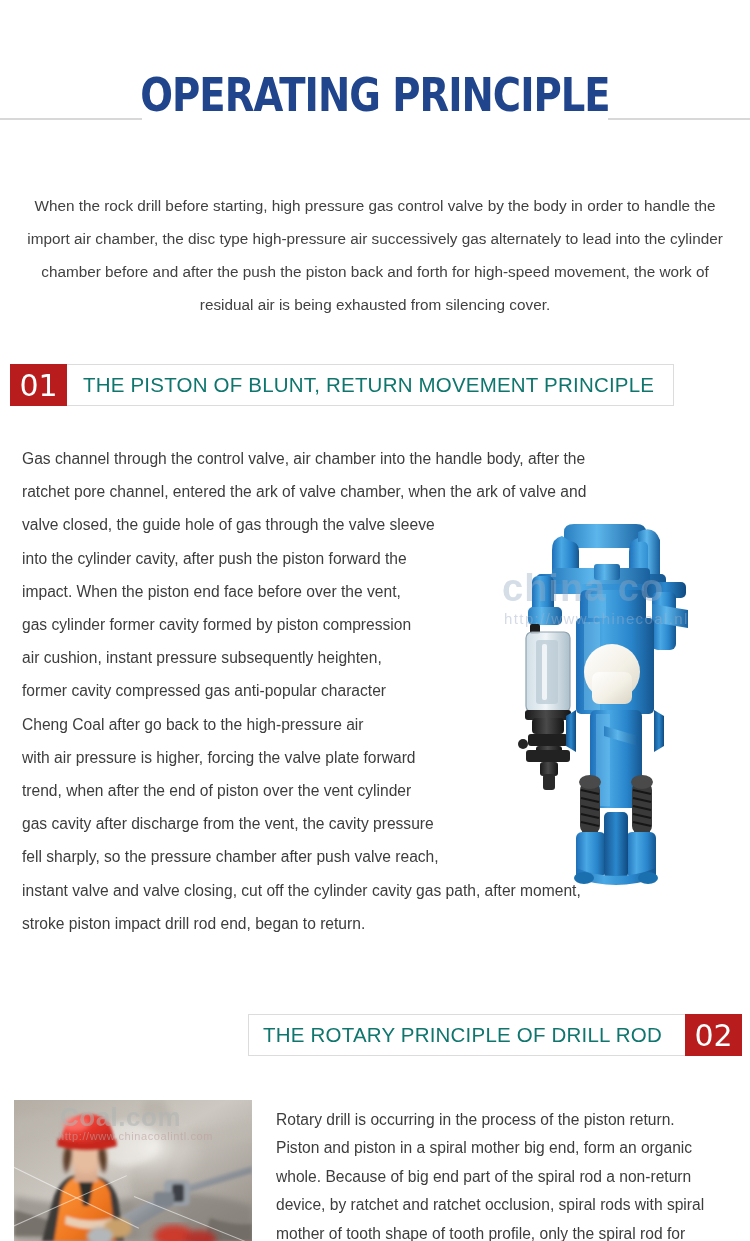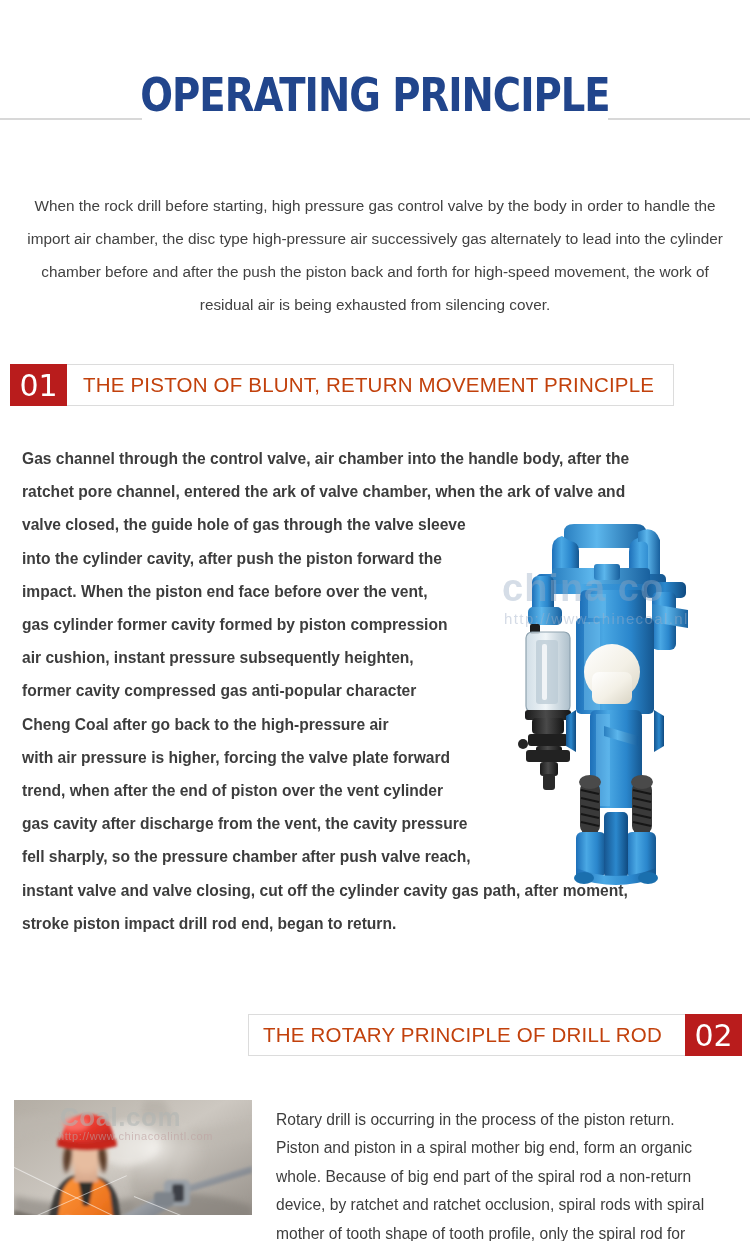--- a/index.html
+++ b/index.html
@@ -92,36 +92,36 @@
     display: flex;
     align-items: center;
     background: #ffffff;
   }
   .sec-head.one .sec-title-box { border-left: none; padding-left: 16px; justify-content: flex-start; }
   .sec-head.two .sec-title-box { border-right: none; padding-right: 9px; justify-content: center; }
   .sec-title-text {
     font-family: "Liberation Sans", sans-serif;
     font-size: 20.5px;
     font-weight: 400;
-    color: #c2410c;
+    color: #0f766e;
     letter-spacing: 0.2px;
     white-space: nowrap;
   }
 
   
   .body-01 {
     position: absolute;
     top: 442px;
     left: 22px;
     width: 640px;
     font-size: 15.6px;
     line-height: 33.2px;
     color: #3d3d3d;
   }
-  .body-01 .ln { display: block; white-space: nowrap; font-weight: bold; }
+  .body-01 .ln { display: block; white-space: nowrap; }
 
   
   .body-02 {
     position: absolute;
     top: 1106px;
     left: 276px;
     width: 474px;
     font-size: 15.6px;
     line-height: 28.4px;
     color: #3d3d3d;
@@ -156,21 +156,21 @@
     letter-spacing: 1.4px;
     color: rgba(160,175,200,0.45);
   }
 
   
   .photo {
     position: absolute;
     top: 1100px;
     left: 14px;
     width: 238px;
-    height: 115px;
+    height: 141px;
     overflow: hidden;
   }
   .photo svg { display: block; }
   .photo-wm-brand {
     position: absolute;
     top: 2px; left: 46px;
     font-size: 26px;
     font-weight: 700;
     color: rgba(175,180,178,0.55);
     letter-spacing: 0.5px;

